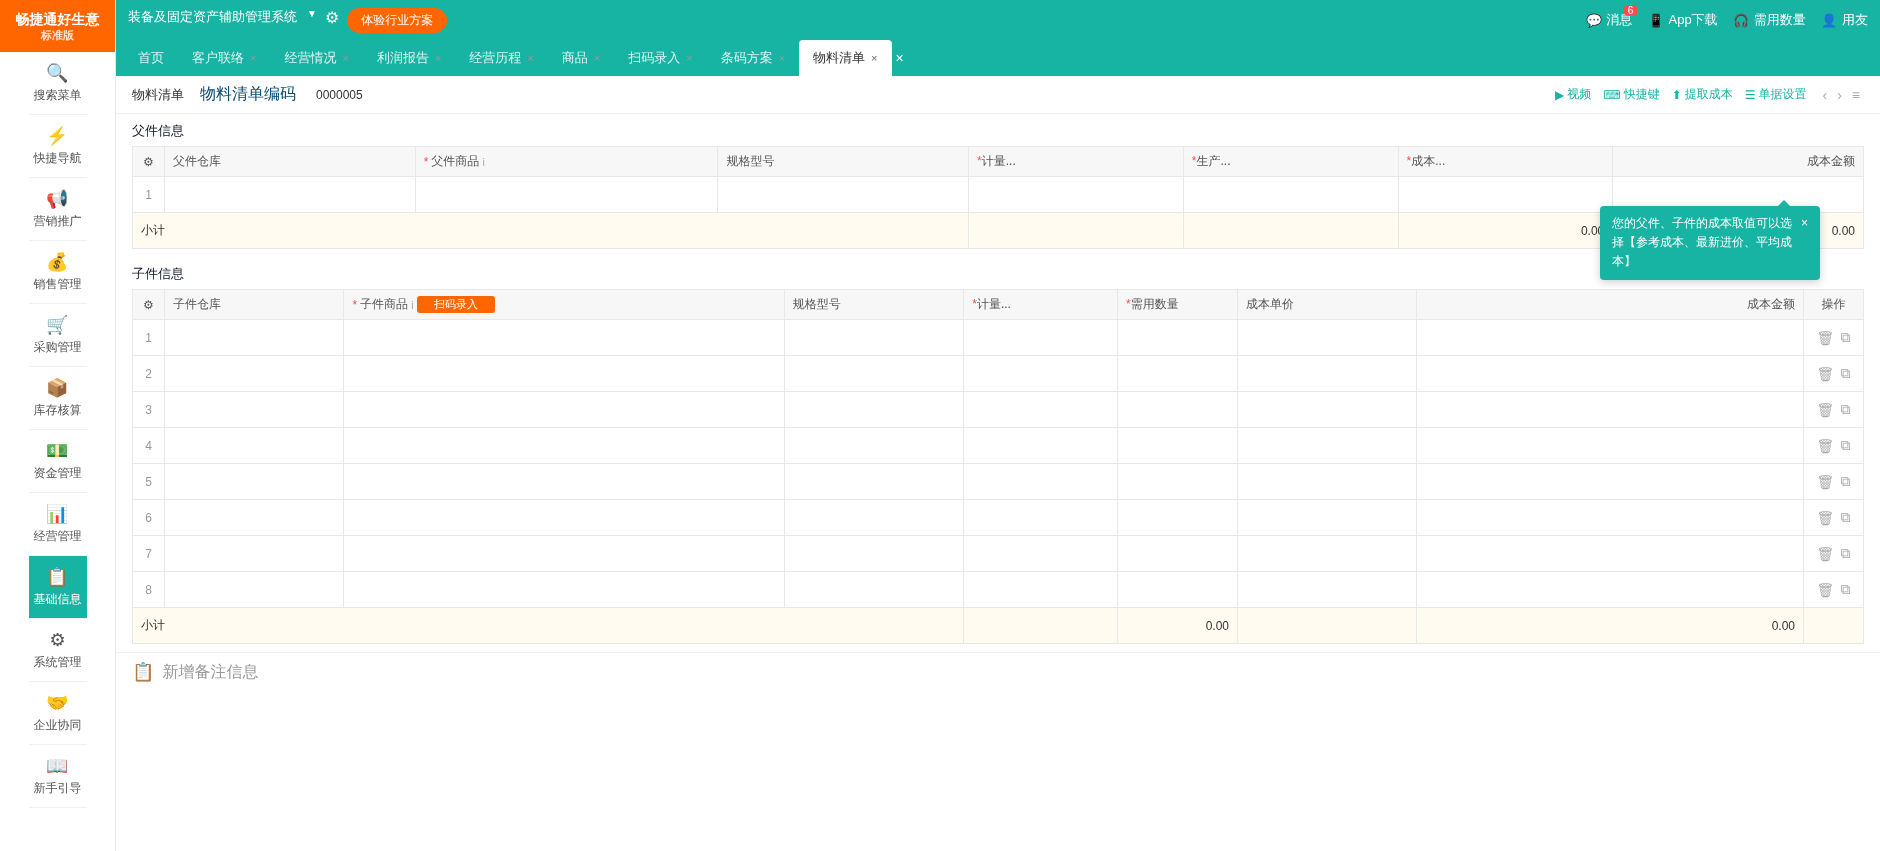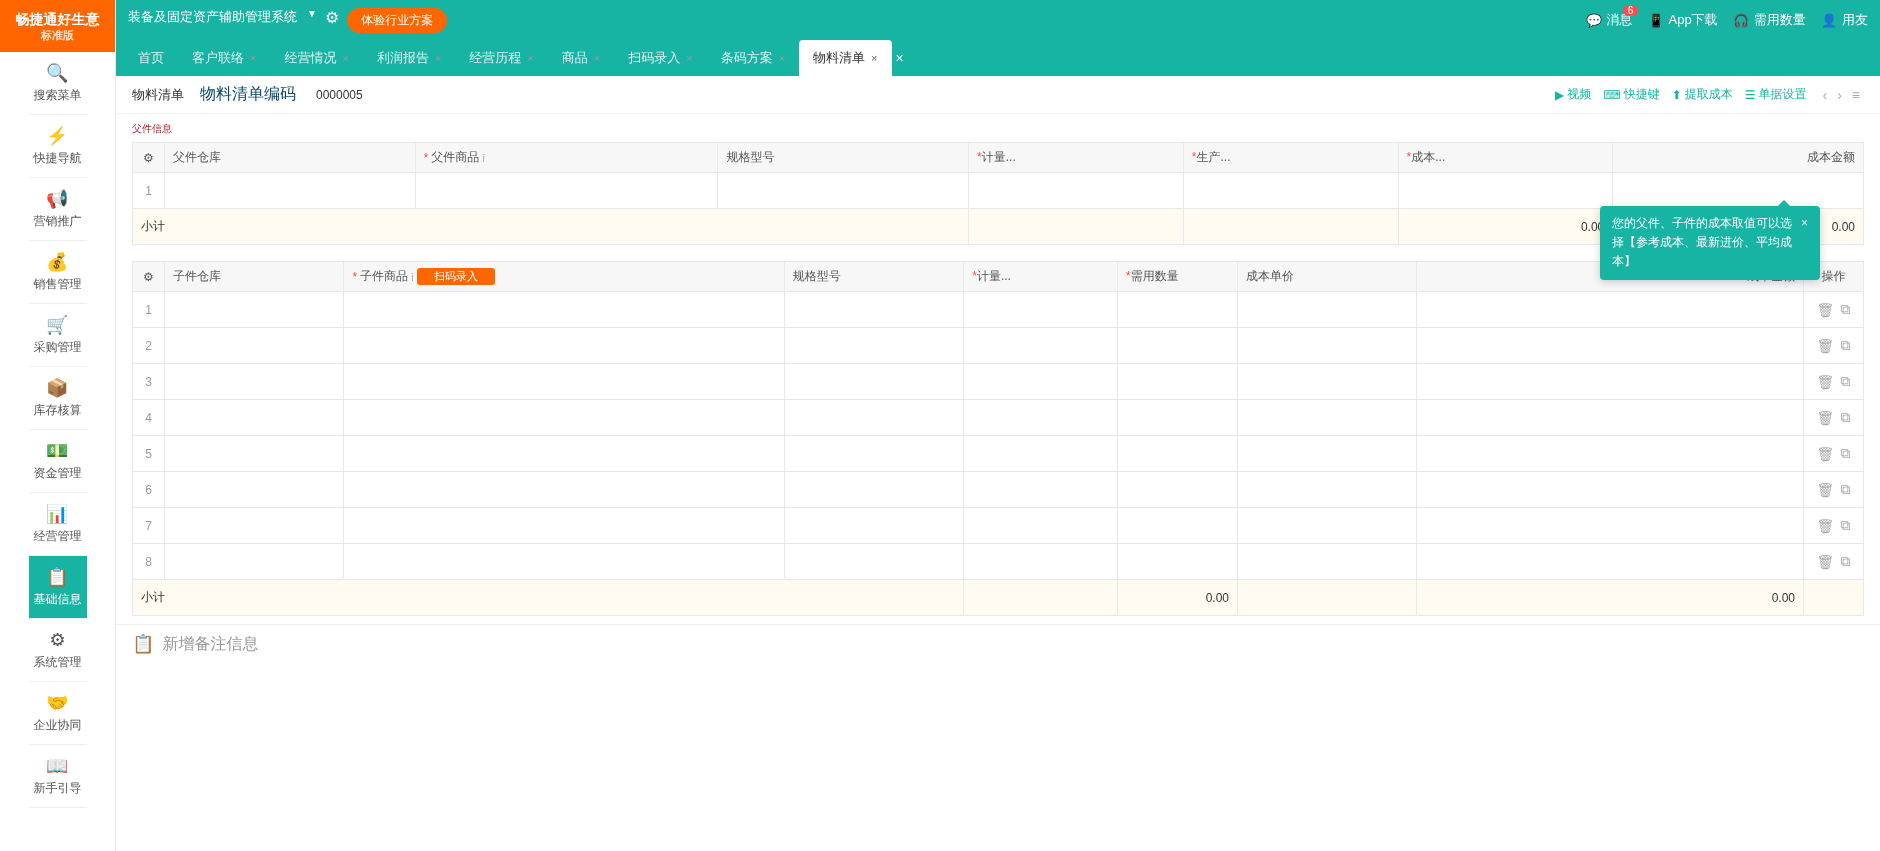--- a/index.html
+++ b/index.html
@@ -131,21 +131,21 @@
       border-bottom: 1px solid #f0f0f0;
       background: #fff;
       gap: 16px;
     }
     .sub-header-title { font-size: 13px; color: #333; font-weight: 500; }
     .sub-header-actions { margin-left: auto; display: flex; align-items: center; gap: 12px; color: #17b3a3; font-size: 12px; }
     .sub-header-action { display: flex; align-items: center; gap: 3px; cursor: pointer; }
 
     
     .section { padding: 8px 16px; }
-    .section-title { font-size: 10px; color: #b91c1c; font-weight: 500; margin-bottom: 6px; }
+    .section-title { font-size: 13px; color: #0f172a; font-weight: 500; margin-bottom: 6px; }
 
     
     .data-table { width: 100%; border-collapse: collapse; font-size: 12px; }
     .data-table th {
       background: #f7f7f7;
       border: 1px solid #e8e8e8;
       padding: 6px 8px;
       color: #555;
       font-weight: normal;
       text-align: left;
@@ -416,20 +416,21 @@
             <td></td>
             <td></td>
             <td class="subtotal-val" style="text-align:right;">0.00</td>
             <td class="subtotal-val" style="text-align:right;">0.00</td>
           </tr>
         </tbody>
       </table>
     </div>
 
     <div class="section">
+      <div class="section-title">子件信息</div>
       <table class="data-table">
         <thead>
           <tr>
             <th style="width:32px;text-align:center;">⚙</th>
             <th>子件仓库</th>
             <th>
               <div class="col-header-inner">
                 <span class="required-star">*</span>子件商品<span class="info-icon">ℹ</span>
                 <span class="scan-badge">扫码录入</span>
               </div>

